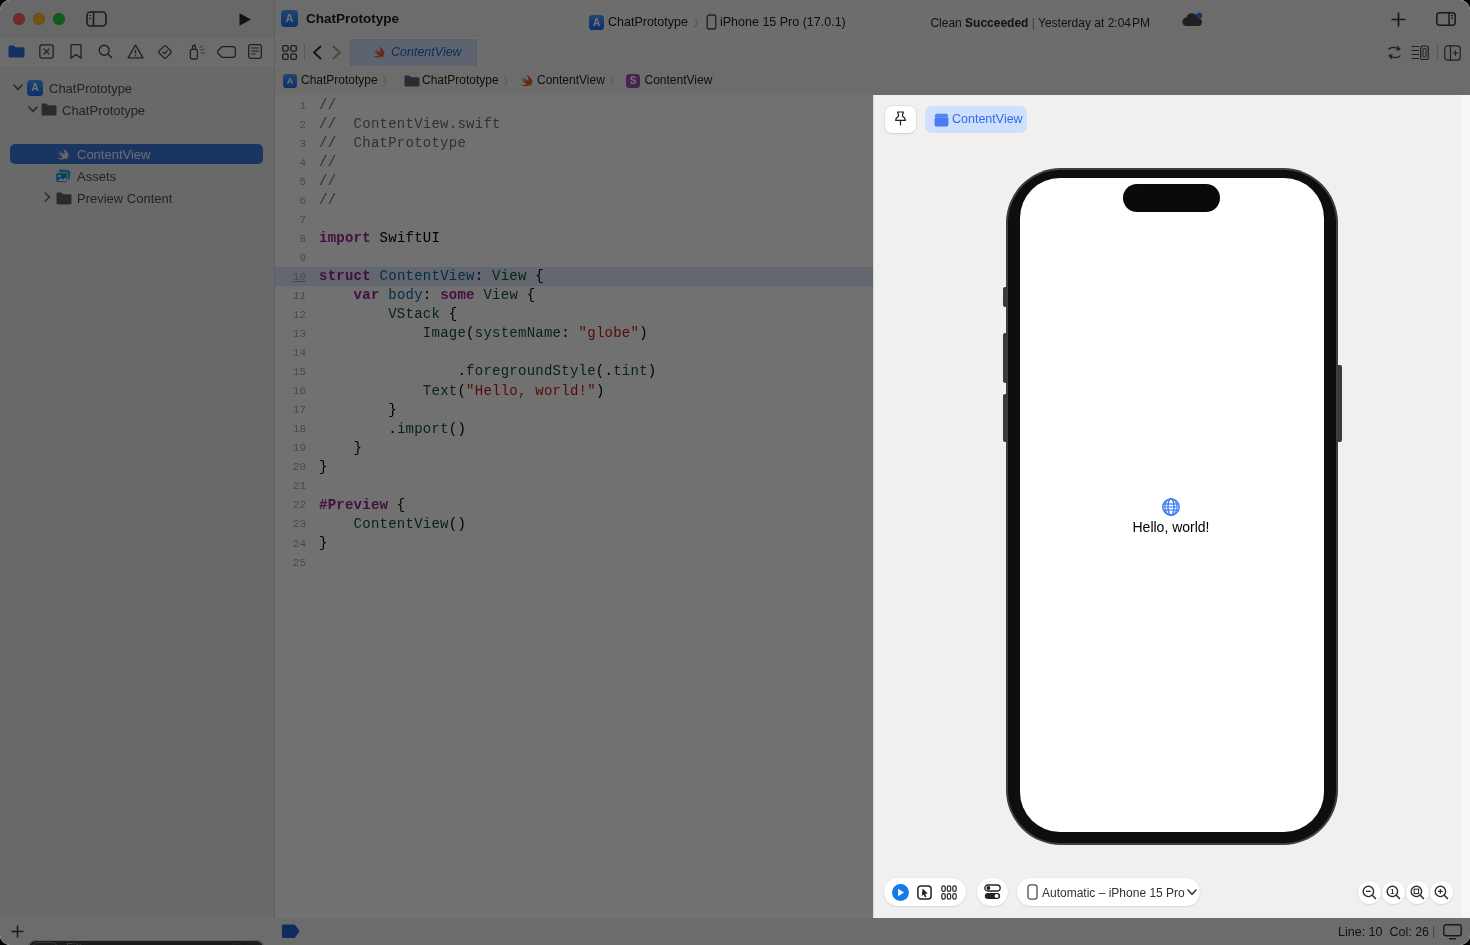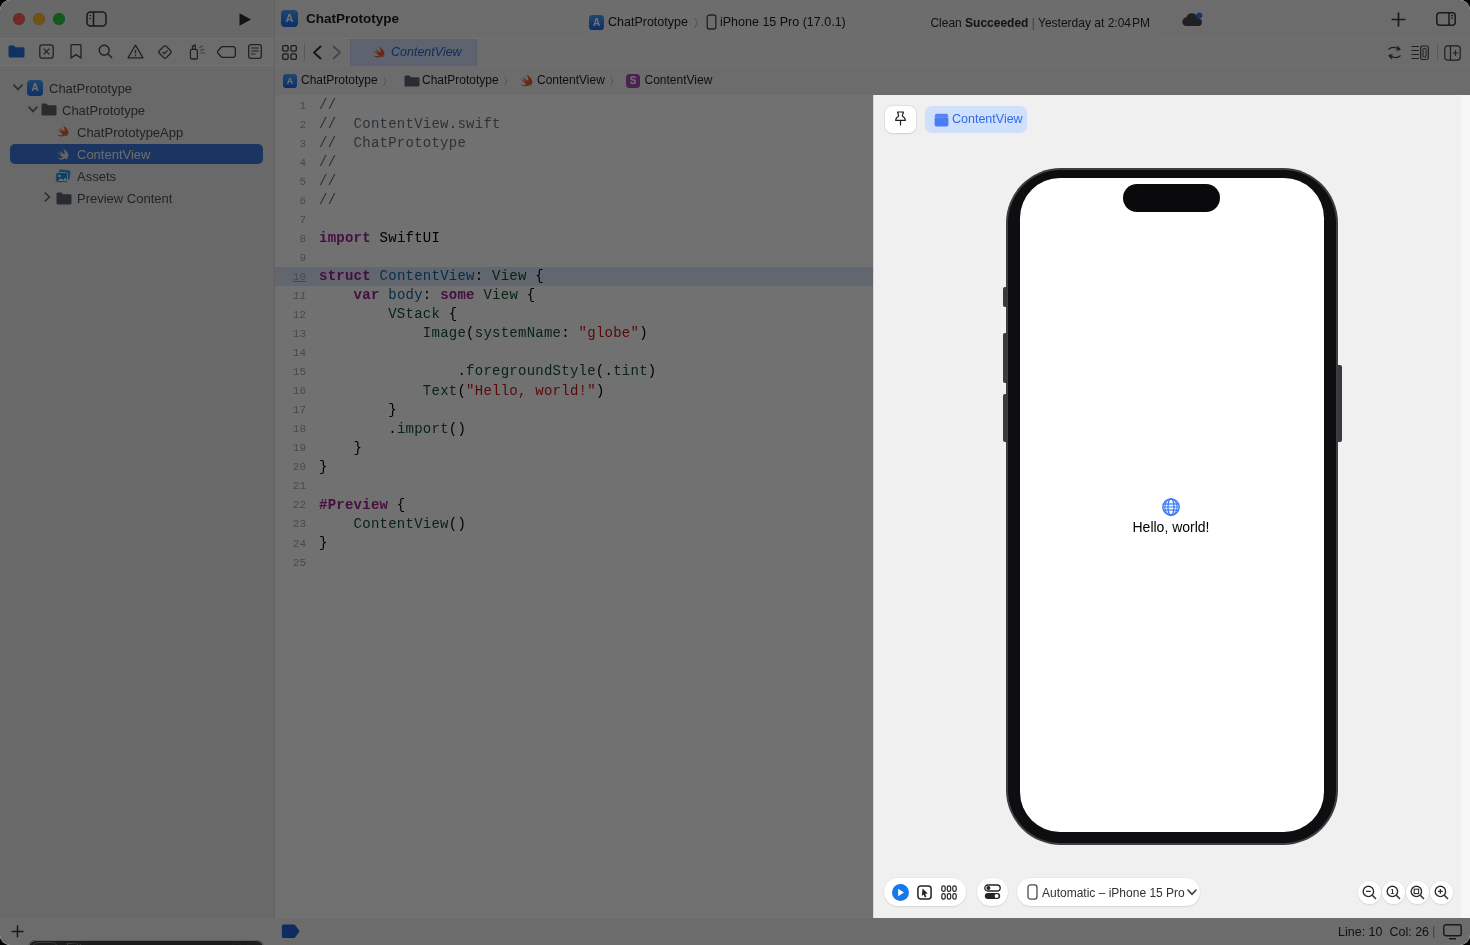--- a/index.html
+++ b/index.html
@@ -213,26 +213,20 @@
       <div class="lbl" style="left:49px; font-weight:500;">ChatPrototype</div>
     </div>
     <div class="row" style="top:33px;">
       <svg class="ic" style="left:28px; top:7px;" width="10" height="7" viewBox="0 0 10 7">
           <path d="M1 1.2 L5 5.4 L9 1.2" fill="none" stroke="#6b6b6b" stroke-width="1.7" stroke-linecap="round"></path>
         </svg>
       <svg class="ic" style="left:41px; top:4px;" width="16" height="13" viewBox="0 0 16 13">
         <path d="M0.5 1.8 Q0.5 0.5 1.8 0.5 L5.4 0.5 L7 2.3 L14.2 2.3 Q15.5 2.3 15.5 3.6 L15.5 11.2 Q15.5 12.5 14.2 12.5 L1.8 12.5 Q0.5 12.5 0.5 11.2 Z" fill="#5b646e"></path>
       </svg>
       <div class="lbl" style="left:62px;">ChatPrototype</div>
-    </div>
-    <div class="row" style="top:55px;">
-      <svg class="ic" style="left:56px; top:4px;" width="14" height="14" viewBox="0 0 24 24">
-        <path class="swiftpath" fill="#e6602f" d="M20.9 15.9c.3-.9.4-1.8.4-2.7 0-4.7-3.9-9.9-9.3-12 2.2 3 3.4 6.5 2.7 9.7C12.3 9.7 8.7 7 5.8 4.3c-.3-.3 1.9 4.5 5.5 8.2C8.2 11.2 4.5 8.6 2.4 6.5c2.4 4.1 5.8 7.6 9.7 9.8-2.7 1.6-6.6 1.7-10.3-.2 3 3.1 8.1 4.6 12.5 2.5 1.4-.7 2.9-.5 4 .5.4.4 1 .3 1.2-.2.4-.9 0-2.1-.6-3z"></path>
-      </svg>
-      <div class="lbl" style="left:77px;">ChatPrototypeApp</div>
     </div>
     <div class="row" style="top:77.5px;">
       <div class="rowsel" style="top:0.5px;"></div>
       <svg class="ic" style="left:56px; top:4px;" width="14" height="14" viewBox="0 0 24 24">
         <path fill="#dfe5ec" d="M20.9 15.9c.3-.9.4-1.8.4-2.7 0-4.7-3.9-9.9-9.3-12 2.2 3 3.4 6.5 2.7 9.7C12.3 9.7 8.7 7 5.8 4.3c-.3-.3 1.9 4.5 5.5 8.2C8.2 11.2 4.5 8.6 2.4 6.5c2.4 4.1 5.8 7.6 9.7 9.8-2.7 1.6-6.6 1.7-10.3-.2 3 3.1 8.1 4.6 12.5 2.5 1.4-.7 2.9-.5 4 .5.4.4 1 .3 1.2-.2.4-.9 0-2.1-.6-3z"></path>
       </svg>
       <div class="lbl" style="left:77px; color:#f2f2f4;">ContentView</div>
     </div>
     <div class="row" style="top:121.5px;">
       <svg class="ic" style="left:44px; top:4px;" width="7" height="10" viewBox="0 0 7 10">

